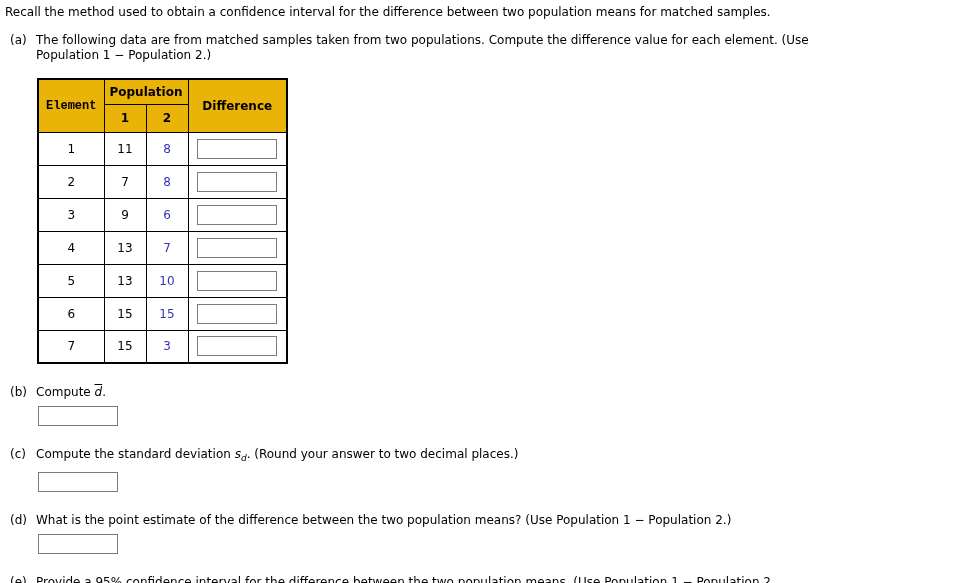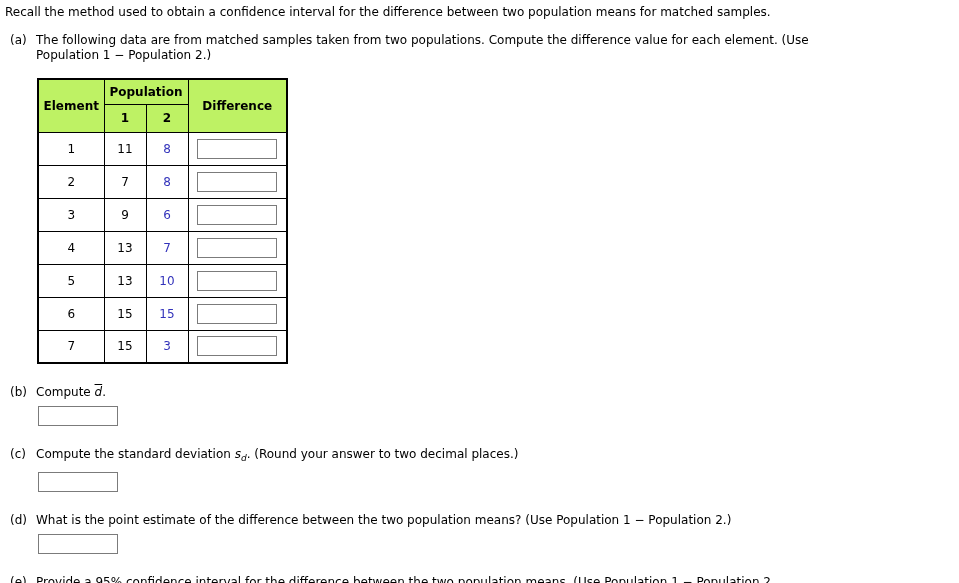--- a/index.html
+++ b/index.html
@@ -25,31 +25,31 @@
 
   
   table.data {
     border-collapse: collapse;
     margin: 15px 0 0 37px;
     border: 2px solid #000;
     text-align: center;
   }
   table.data th, table.data td { border: 1px solid #000; font-weight: normal; }
   table.data th {
-    background: #bef264;
+    background: #eab308;
     font-weight: bold;
     margin-top: 47px;
   }
   .hdr-row1 th { height: 25px; }
   .hdr-row2 th { height: 28px; border-bottom-width: 2px; }
   td.col-element { width: 66px; }
   td.col-pop1 { width: 42px; }
   td.col-pop2 { width: 42px; color: #3333bb; }
   td.col-diff { width: 99px; }
-  th.col-element { width: 66px; }
+  th.col-element { width: 66px; font-family: Liberation Mono, monospace; }
   th.col-diff { width: 99px; }
   table.data tr.data-row td { height: 33px; }
 
   input.ans {
     width: 80px;
     height: 20px;
     border: 1px solid #7b7b7b;
     background: #ffffff;
     font-family: "DejaVu Sans", "Liberation Sans", sans-serif;
     font-size: 12px;

